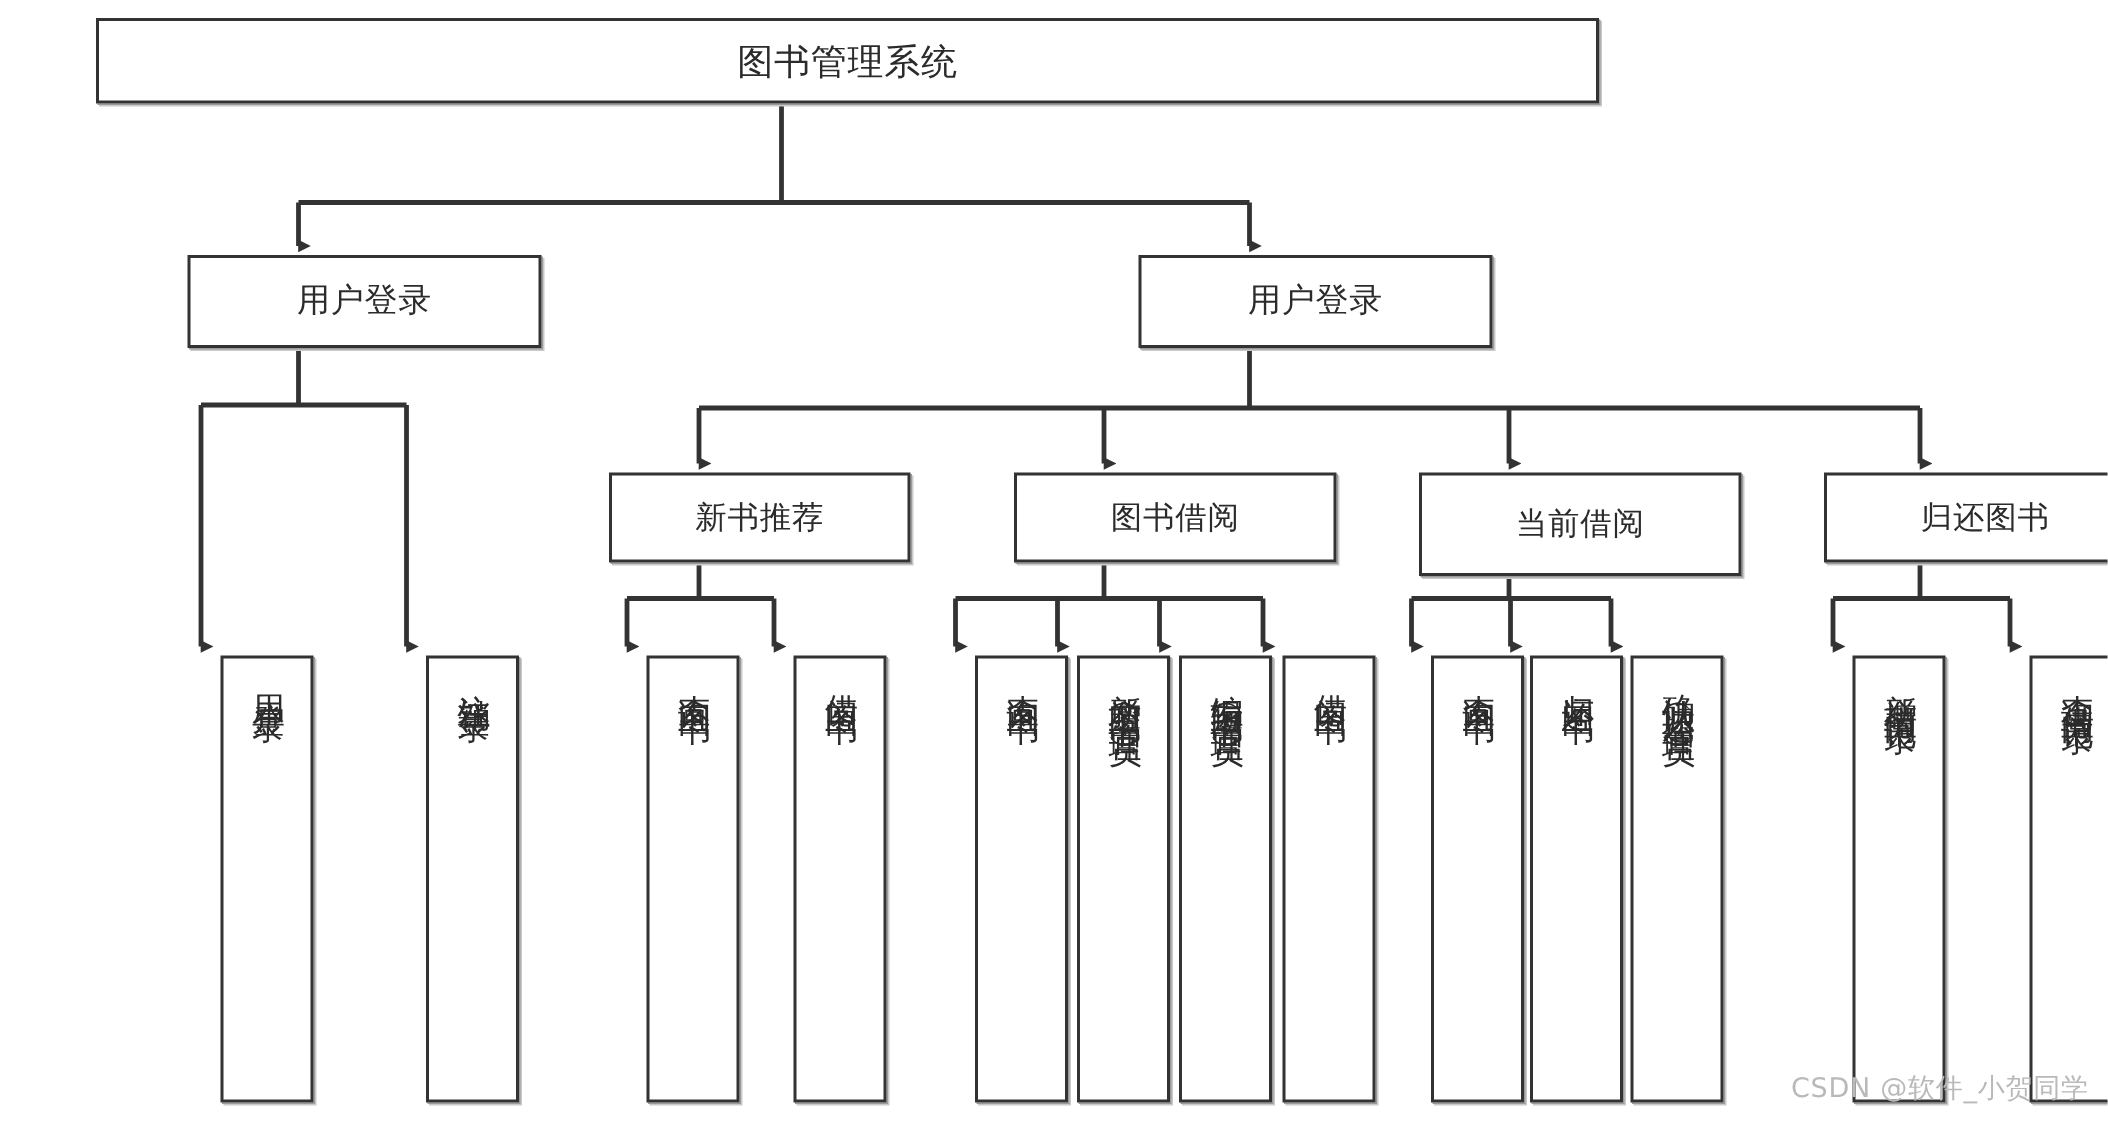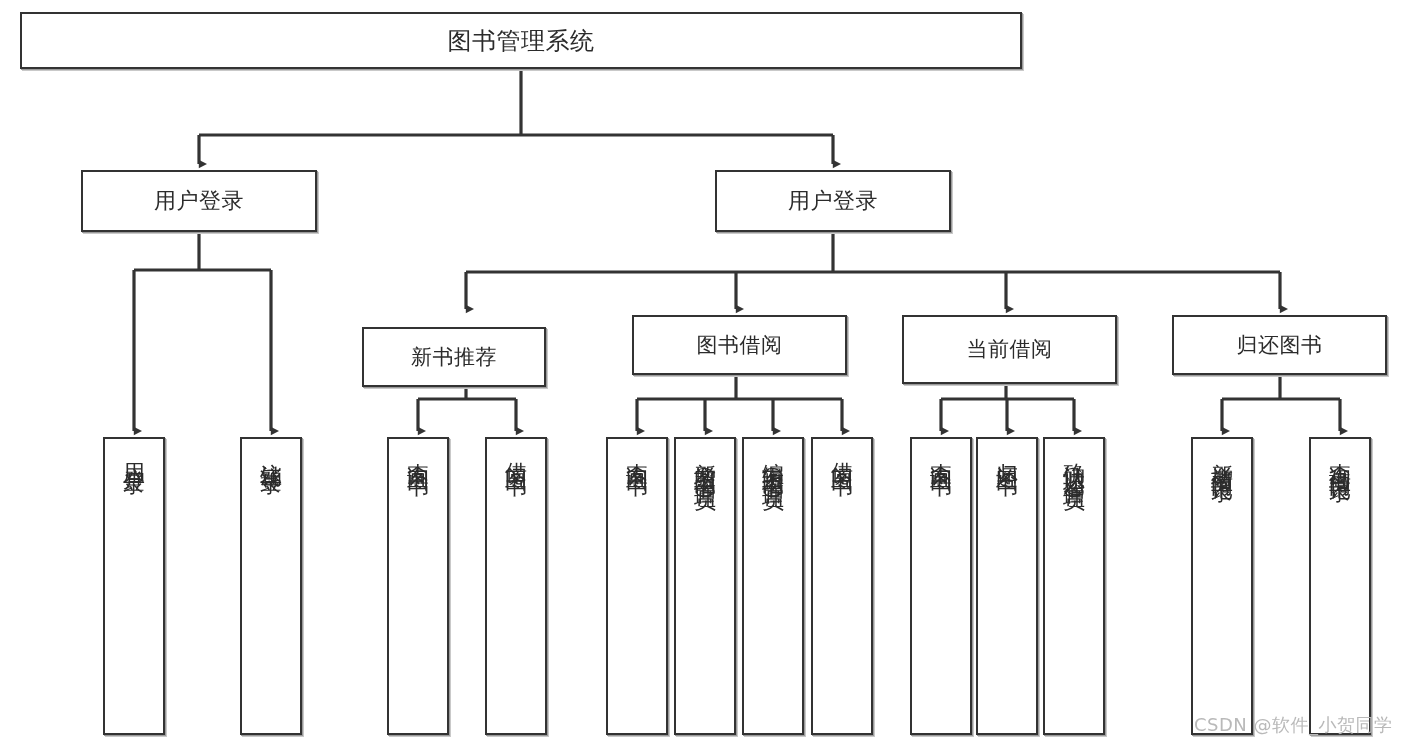--- a/index.html
+++ b/index.html
@@ -30,20 +30,21 @@
   .node {
     position: absolute;
     box-sizing: border-box;
     background: #ffffff;
     border: 2px solid #333333;
     box-shadow: 1px 1px 0 0 #9a9a9a, 2px 2px 0 0 #c9c9c9;
     display: flex;
     align-items: center;
     justify-content: center;
     color: #2b2b2b;
+    margin-left: 44px;
   }
   .node-label {
     display: block;
     text-align: center;
     line-height: 1.25;
     letter-spacing: 0.5px;
     white-space: nowrap;
   }
   .node.horizontal .node-label {
     writing-mode: horizontal-tb;
@@ -134,21 +135,21 @@
     <span class="node-label">图书管理系统</span>
   </div>
 
   <div class="node node-l2 horizontal" style="left:81px; top:170px; width:236px; height:62px;">
     <span class="node-label">用户登录</span>
   </div>
   <div class="node node-l2 horizontal" style="left:715px; top:170px; width:236px; height:62px;">
     <span class="node-label">用户登录</span>
   </div>
 
-  <div class="node node-l3 horizontal" style="left:362px; top:327px; width:184px; height:60px;">
+  <div class="node node-l3 horizontal" style="left:362px; top:315px; width:201px; height:60px;">
     <span class="node-label">新书推荐</span>
   </div>
   <div class="node node-l3 horizontal" style="left:632px; top:315px; width:215px; height:60px;">
     <span class="node-label">图书借阅</span>
   </div>
   <div class="node node-l3 horizontal" style="left:902px; top:315px; width:215px; height:69px;">
     <span class="node-label">当前借阅</span>
   </div>
   <div class="node node-l3 horizontal" style="left:1172px; top:315px; width:215px; height:60px;">
     <span class="node-label">归还图书</span>

